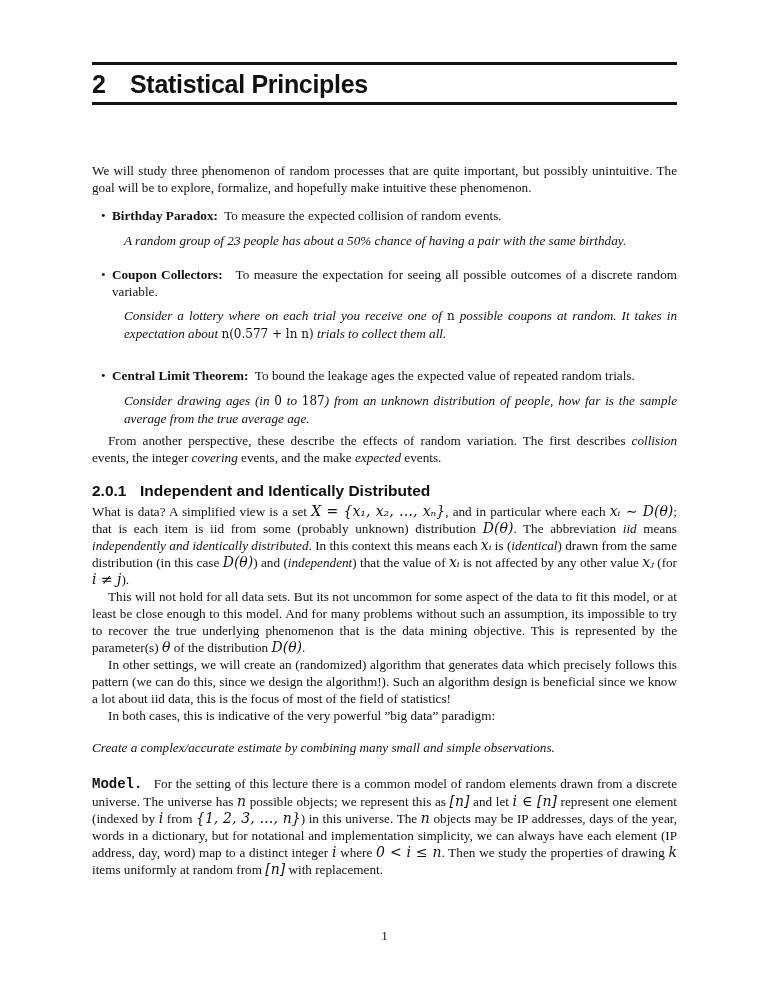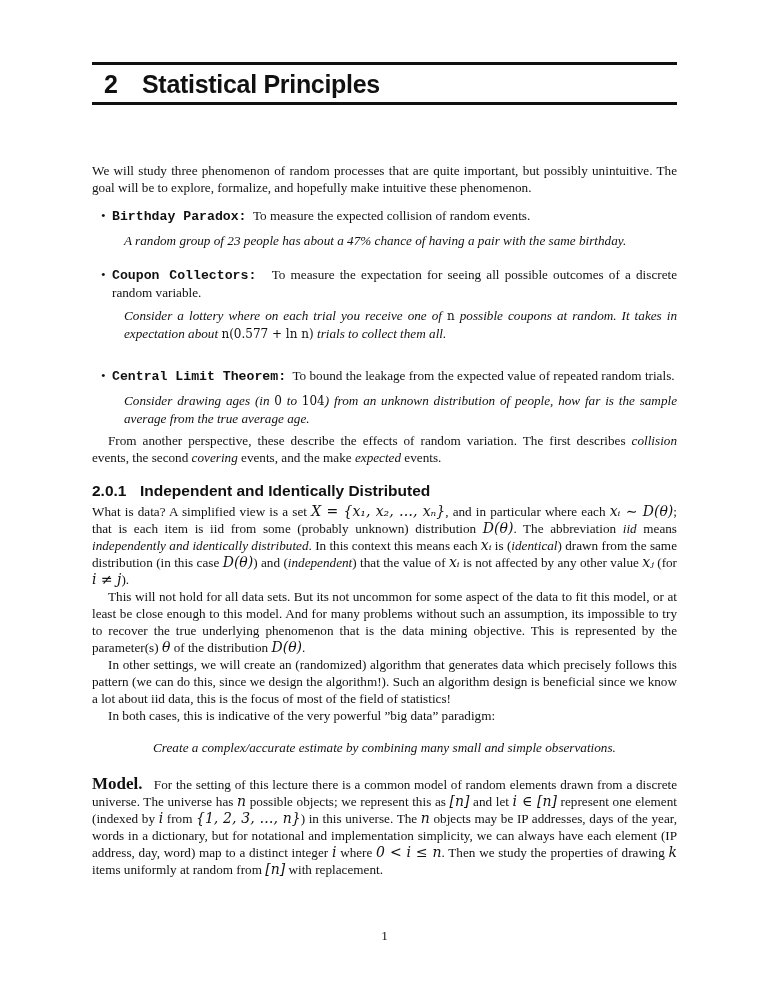--- a/index.html
+++ b/index.html
@@ -2,79 +2,79 @@
 <html><head>
 <meta charset="utf-8">
 <style>
   html, body { margin: 0; padding: 0; background: #ffffff; }
   body { width: 768px; height: 994px; position: relative; overflow: hidden;
          font-family: "Liberation Serif", "DejaVu Serif", serif; color: #111111; }
   .page { position: absolute; left: 92px; top: 0; width: 585px; }
   .rule { position: absolute; left: 0; width: 585px; height: 3px; background: #111; }
   .rule.top { top: 62px; }
   .rule.bot { top: 102px; }
-  .chap { position: absolute; top: 70px; left: 12px; font-family: "Liberation Sans", "DejaVu Sans", sans-serif;
+  .chap { position: absolute; top: 70px; left: 0; font-family: "Liberation Sans", "DejaVu Sans", sans-serif;
           font-weight: bold; font-size: 25px; letter-spacing: -0.3px; white-space: nowrap; }
   .chap .num { display: inline-block; width: 38px; }
   .p { position: absolute; left: 0; width: 585px; font-size: 13.2px; line-height: 17px; text-align: justify; }
   .p.indent { text-indent: 16px; }
   .bullet { position: absolute; left: 20px; width: 565px; font-size: 13.2px; line-height: 17px; text-align: justify; }
   .bullet .dot { position: absolute; left: -11px; top: 0; }
   .sub { position: absolute; left: 32px; width: 553px; font-size: 13.2px; line-height: 17px; font-style: italic; text-align: justify; }
   .sec { position: absolute; left: 0; top: 482px; font-family: "Liberation Sans", "DejaVu Sans", sans-serif;
          font-weight: bold; font-size: 15.5px; white-space: nowrap; }
   .sec .num { display: inline-block; width: 48px; }
-  .quote { position: absolute; left: 0; width: 585px; text-align: center; font-style: italic; font-size: 13.2px; line-height: 17px; }
-  .para-head { font-family: Liberation Serif, serif; font-weight: bold; font-size: 17px; }
+  .quote { position: absolute; left: 0; width: 585px; font-style: italic; font-size: 13.2px; line-height: 17px; }
+  .para-head { font-family: Liberation Mono, monospace; font-weight: bold; font-size: 14px; }
   .m { font-style: italic; font-family: "DejaVu Serif", serif; font-size: 14px; }
   .mr { font-family: "DejaVu Serif", serif; font-size: 12px; }
   .pageno { position: absolute; top: 928px; left: 0; width: 585px; text-align: center; font-size: 13.2px; }
-  b { font-weight: bold; font-family: Liberation Mono, monospace; }
+  b { font-weight: bold; }
   i { font-style: italic; }
 </style>
 </head>
 <body>
 
 <div class="page">
 
   <div class="rule top"></div>
   <div class="chap">
     <span class="num">2</span><span>Statistical Principles</span>
   </div>
   <div class="rule bot"></div>
 
   <div class="p" style="top:162px;">We will study three phenomenon of random processes that are quite important, but possibly unintuitive. The goal will be to explore, formalize, and hopefully make intuitive these phenomenon.</div>
 
   <div class="bullet" style="top:207px;">
     <span class="dot">•</span>
     <b>Birthday Paradox:</b>&nbsp;
     <span>To measure the expected collision of random events.</span>
   </div>
-  <div class="sub" style="top:232px;">A random group of 23 people has about a 47% chance of having a pair with the same birthday.</div>
+  <div class="sub" style="top:232px;">A random group of 23 people has about a 50% chance of having a pair with the same birthday.</div>
 
   <div class="bullet" style="top:266px;">
     <span class="dot">•</span>
     <b>Coupon Collectors:</b>&nbsp;&nbsp;
     <span>To measure the expectation for seeing all possible outcomes of a discrete random variable.</span>
   </div>
   <div class="sub" style="top:307px;">
     <span>Consider a lottery where on each trial you receive one of </span><span class="mr" style="font-style:normal">n</span><span> possible coupons at random. It takes in expectation about </span><span class="mr" style="font-style:normal">n(0.577 + ln n)</span><span> trials to collect them all.</span>
   </div>
 
   <div class="bullet" style="top:367px;">
     <span class="dot">•</span>
     <b>Central Limit Theorem:</b>&nbsp;
-    <span>To bound the leakage from the expected value of repeated random trials.</span>
+    <span>To bound the leakage ages the expected value of repeated random trials.</span>
   </div>
   <div class="sub" style="top:392px;">
-    <span>Consider drawing ages (in </span><span class="mr" style="font-style:normal">0</span><span> to </span><span class="mr" style="font-style:normal">104</span><span>) from an unknown distribution of people, how far is the sample average from the true average age.</span>
+    <span>Consider drawing ages (in </span><span class="mr" style="font-style:normal">0</span><span> to </span><span class="mr" style="font-style:normal">187</span><span>) from an unknown distribution of people, how far is the sample average from the true average age.</span>
   </div>
 
   <div class="p indent" style="top:432px;">
-    <span>From another perspective, these describe the effects of random variation. The first describes </span><i>collision</i><span> events, the second </span><i>covering</i><span> events, and the make </span><i>expected</i><span> events.</span>
+    <span>From another perspective, these describe the effects of random variation. The first describes </span><i>collision</i><span> events, the integer </span><i>covering</i><span> events, and the make </span><i>expected</i><span> events.</span>
   </div>
 
   <div class="sec">
     <span class="num">2.0.1</span><span>Independent and Identically Distributed</span>
   </div>
 
   <div class="p" style="top:503px;">
     <span>What is data? A simplified view is a set </span><span class="m">X = {x₁, x₂, …, xₙ}</span><span>, and in particular where each </span><span class="m">xᵢ ∼ D(θ)</span><span>; that is each item is iid from some (probably unknown) distribution </span><span class="m">D(θ)</span><span>. The abbreviation </span><i>iid</i><span> means </span><i>independently and identically distributed</i><span>. In this context this means each </span><span class="m">xᵢ</span><span> is (</span><i>identical</i><span>) drawn from the same distribution (in this case </span><span class="m">D(θ)</span><span>) and (</span><i>independent</i><span>) that the value of </span><span class="m">xᵢ</span><span> is not affected by any other value </span><span class="m">xⱼ</span><span> (for </span><span class="m">i ≠ j</span><span>).</span>
   </div>
 

